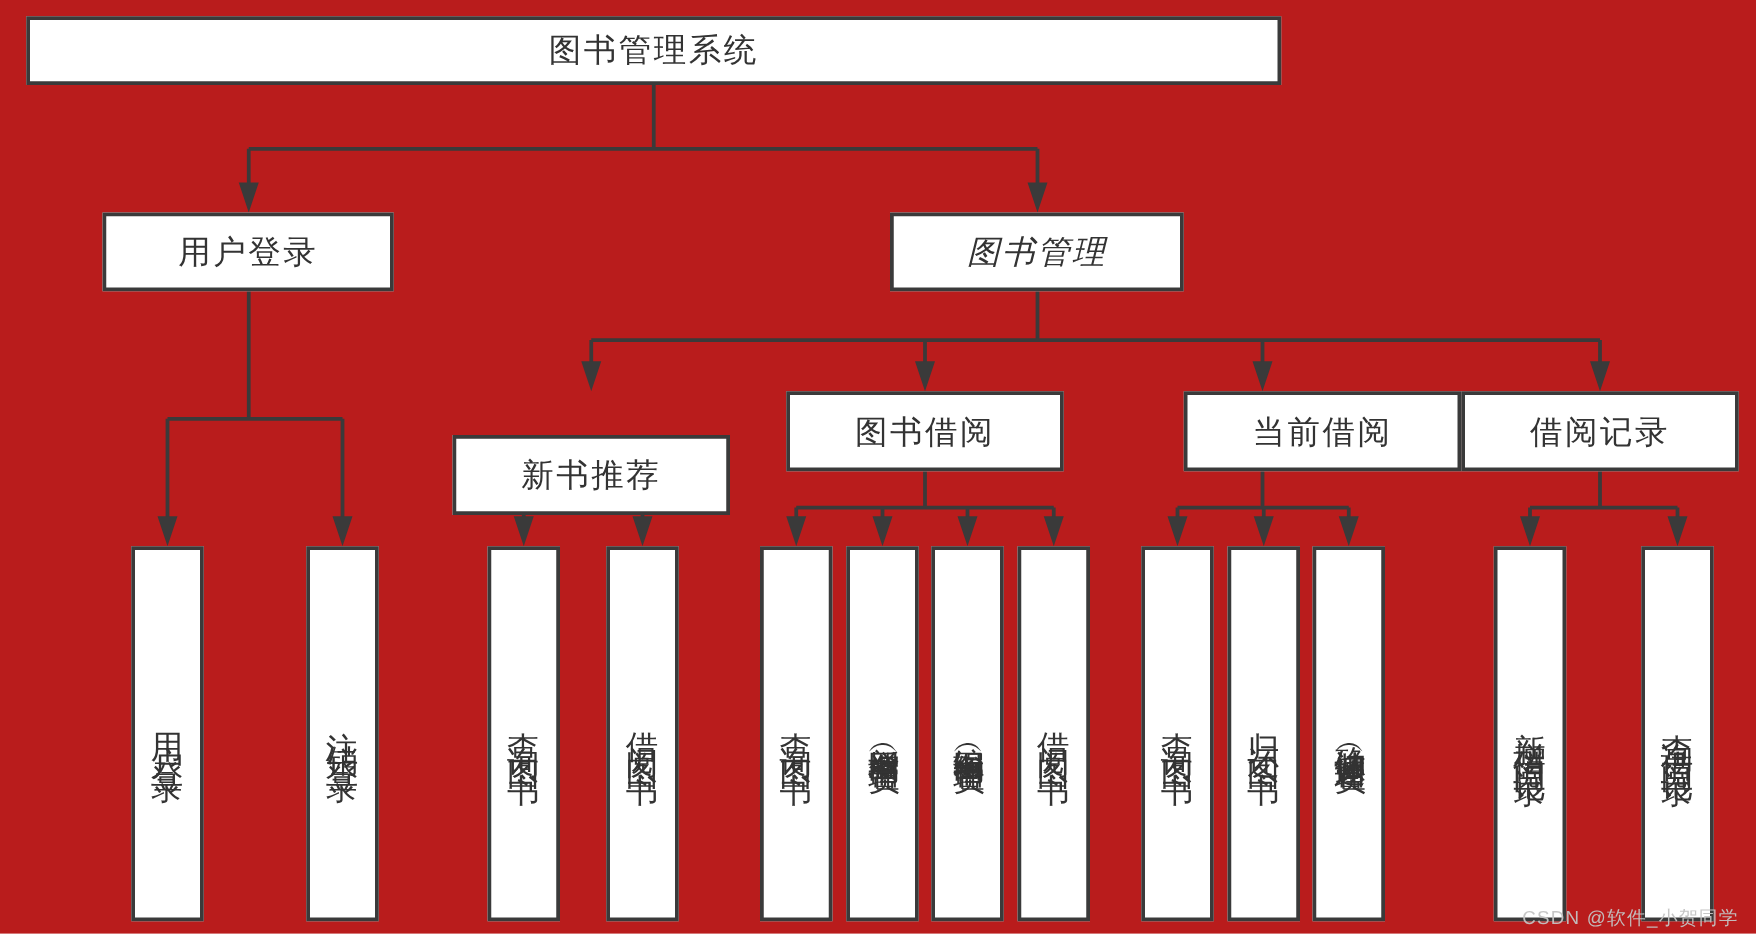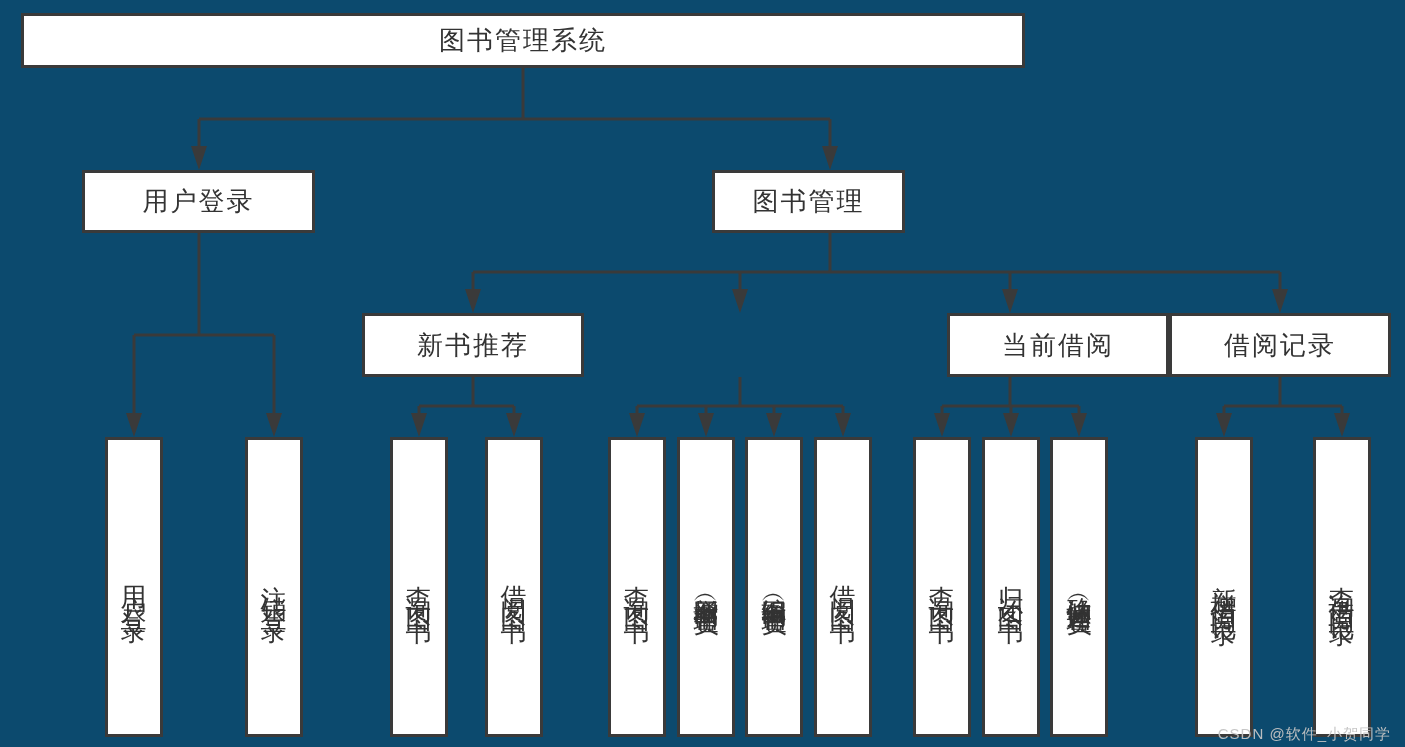--- a/index.html
+++ b/index.html
@@ -5,21 +5,21 @@
   * { margin: 0; padding: 0; box-sizing: border-box; }
   html, body {
     width: 1405px; height: 747px;
     background: #ffffff;
     font-family: "Liberation Sans", sans-serif;
     overflow: hidden;
   }
   .canvas {
     position: relative;
     width: 1405px; height: 747px;
-    background: #0c4a6e;
+    background: #b91c1c;
   }
   svg.connectors {
     position: absolute;
     left: 0; top: 0;
     width: 1405px; height: 747px;
     z-index: 1;
   }
   .node {
     position: absolute;
     background: #ffffff;
@@ -28,23 +28,23 @@
     display: flex;
     align-items: center;
     justify-content: center;
     z-index: 2;
     font-size: 26px;
     letter-spacing: 2px;
     white-space: nowrap;
   }
   .node.root   { left: 21px;  top: 13px;  width: 1004px; height: 55px; }
   .node.lv2-a  { left: 82px;  top: 170px; width: 233px;  height: 63px; }
-  .node.lv2-b  { left: 712px; top: 170px; width: 193px;  height: 63px; }
+  .node.lv2-b  { left: 712px; top: 170px; width: 235px;  height: 63px; font-style: italic; }
   .node.lv3    { top: 313px;  width: 222px; height: 64px; }
-  .node.g0     { left: 362px; }
+  .node.g0     { left: 362px; margin-top: 35px; }
   .node.g1     { left: 629px; }
   .node.g2     { left: 899px; margin-left: 48px; }
   .node.g3     { left: 1169px; }
   .leaf {
     position: absolute;
     top: 437px;
     width: 58px; height: 300px;
     background: #ffffff;
     border: 3px solid #3a3a3a;
     color: #333333;
@@ -116,20 +116,21 @@
       <polygon points="1334,413 1350,413 1342,437"></polygon>
     </g>
   </svg>
 
   <div class="node root">图书管理系统</div>
 
   <div class="node lv2-a">用户登录</div>
   <div class="node lv2-b">图书管理</div>
 
   <div class="node lv3 g0">新书推荐</div>
+  <div class="node lv3 g1">图书借阅</div>
   <div class="node lv3 g2">当前借阅</div>
   <div class="node lv3 g3">借阅记录</div>
 
   <div class="leaf" style="left:105px">
     <span>用户登录</span>
   </div>
   <div class="leaf" style="left:245px">
     <span>注销登录</span>
   </div>
 

